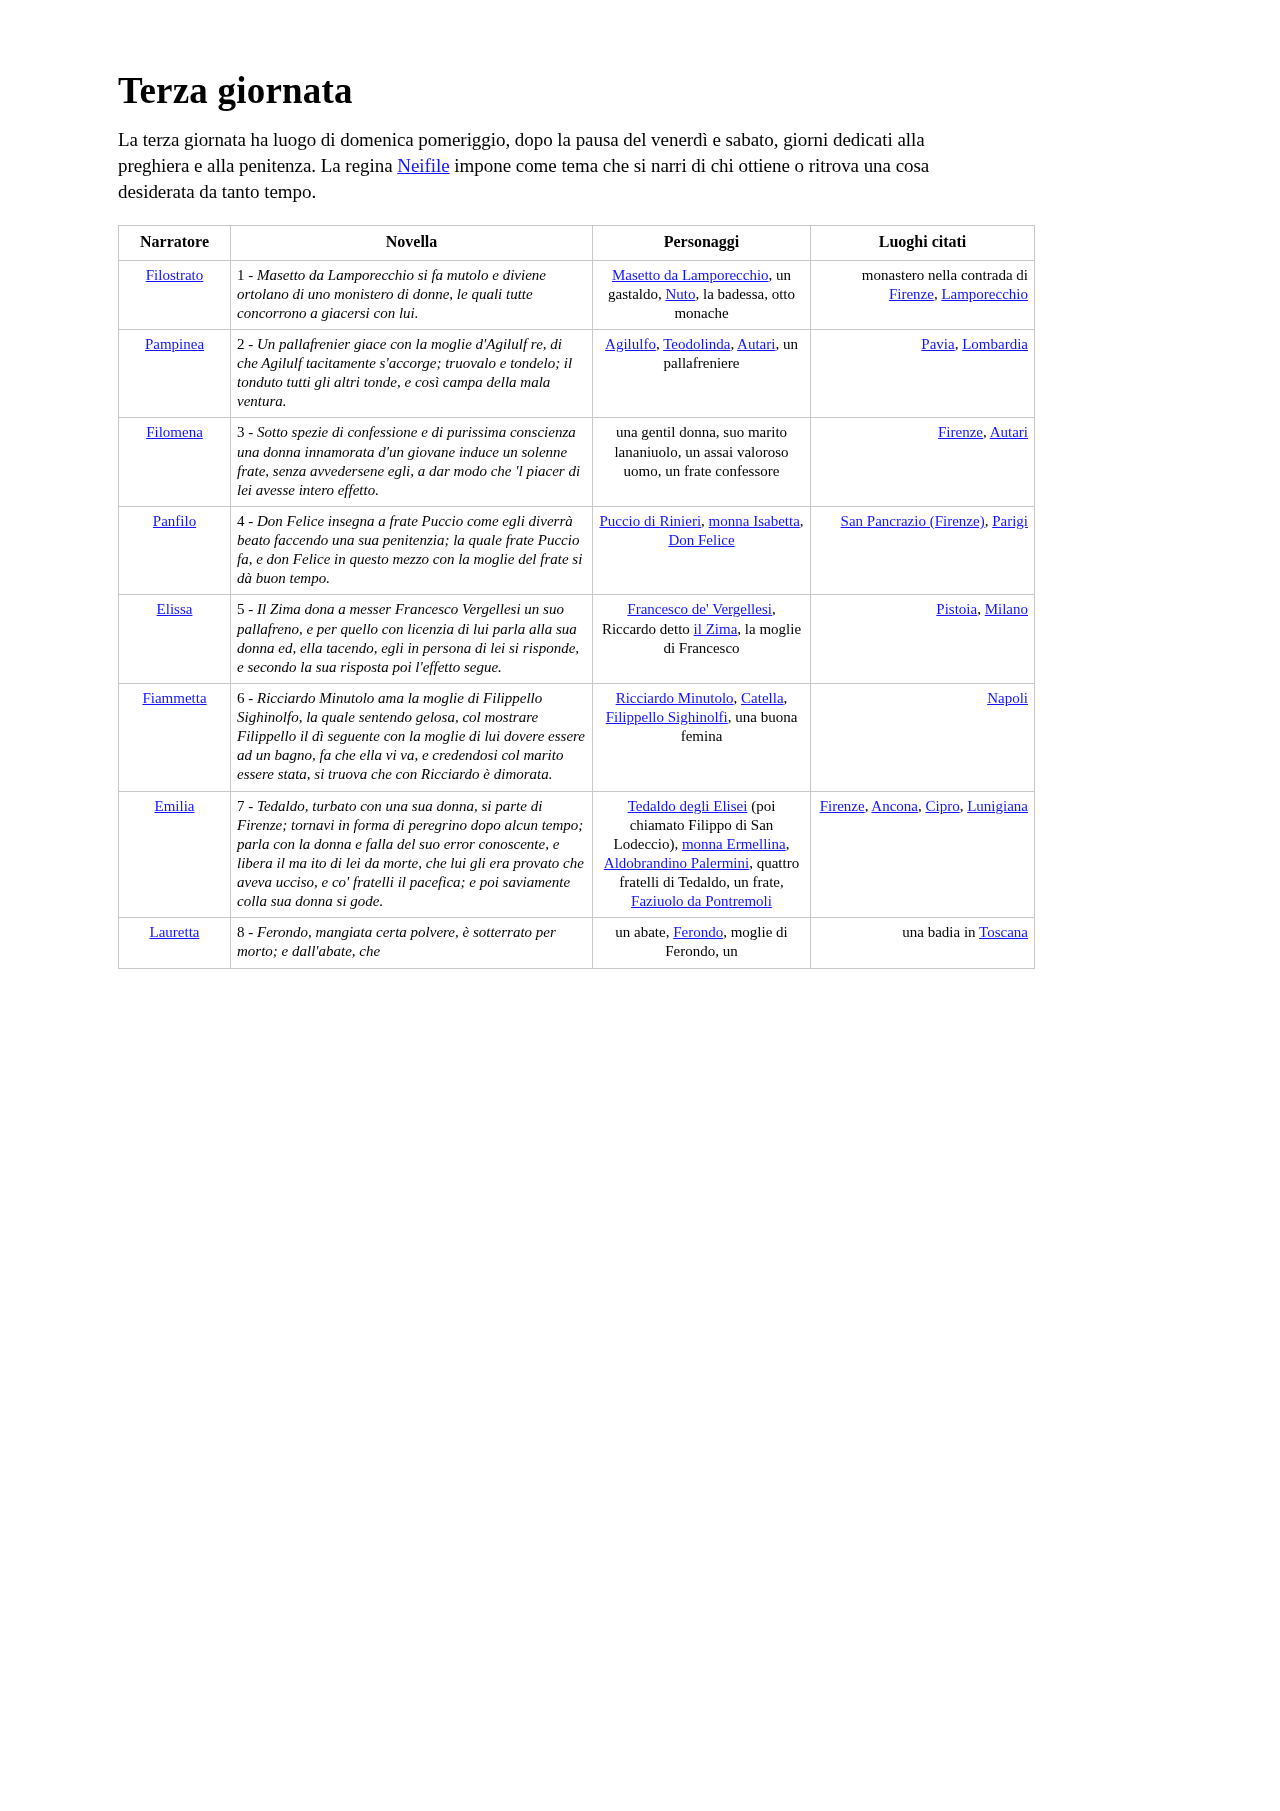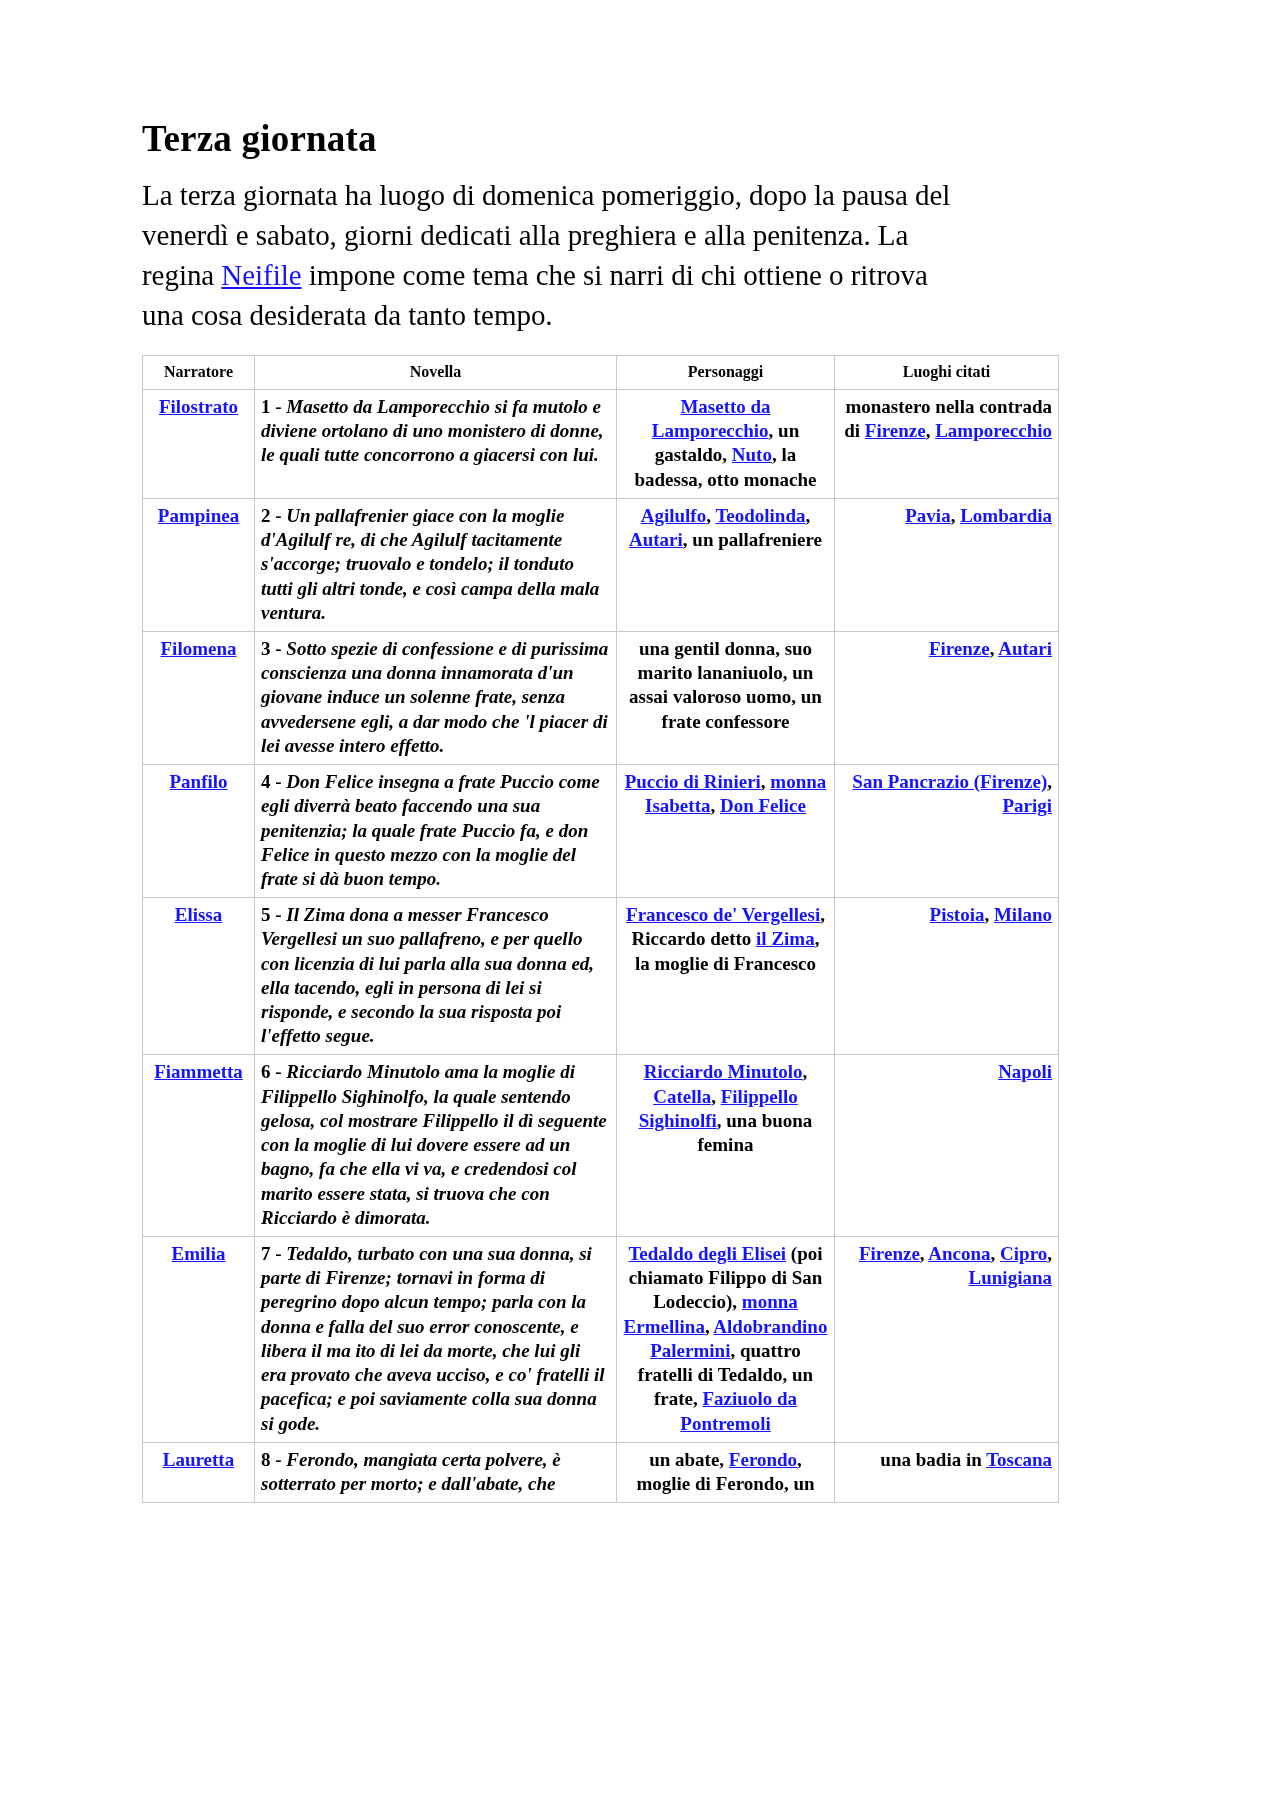--- a/index.html
+++ b/index.html
@@ -8,58 +8,56 @@
     background: #ffffff;
   }
   body {
     width: 1280px;
     height: 1811px;
     font-family: "Liberation Serif", "DejaVu Serif", serif;
     color: #000000;
     overflow: hidden;
   }
   .page {
-    padding: 118px 120px 0 118px;
+    padding: 70px 120px 0 118px;
     box-sizing: border-box;
     width: 1064px;
-    margin-left: 24px;
   }
   h1.page-title {
     font-family: "Liberation Serif", "DejaVu Serif", serif;
     font-size: 37px;
     font-weight: bold;
     line-height: 1.15;
     margin: 0 0 14px 0;
     letter-spacing: 0.2px;
   }
   p.intro {
-    font-size: 29px;
+    font-size: 19px;
     line-height: 1.38;
     margin: 0 0 20px 0;
     text-align: left;
     letter-spacing: -0.05px;
   }
   a.wlink {
     color: #1414ff;
     text-decoration: underline;
   }
   table.novelle {
     border-collapse: collapse;
     width: 916px;
     margin: 0;
     table-layout: fixed;
   }
   table.novelle th,
   table.novelle td {
     border: 1px solid #c8c8c8;
     vertical-align: top;
     padding: 5px 6px 6px 6px;
-    font-size: 19px;
+    font-size: 15px;
     line-height: 1.275;
-    font-weight: bold;
   }
   table.novelle th {
     text-align: center;
     font-weight: bold;
     font-size: 16px;
     padding-top: 6px;
     padding-bottom: 7px;
   }
   col.c-narratore { width: 112px; }
   col.c-novella   { width: 362px; }

